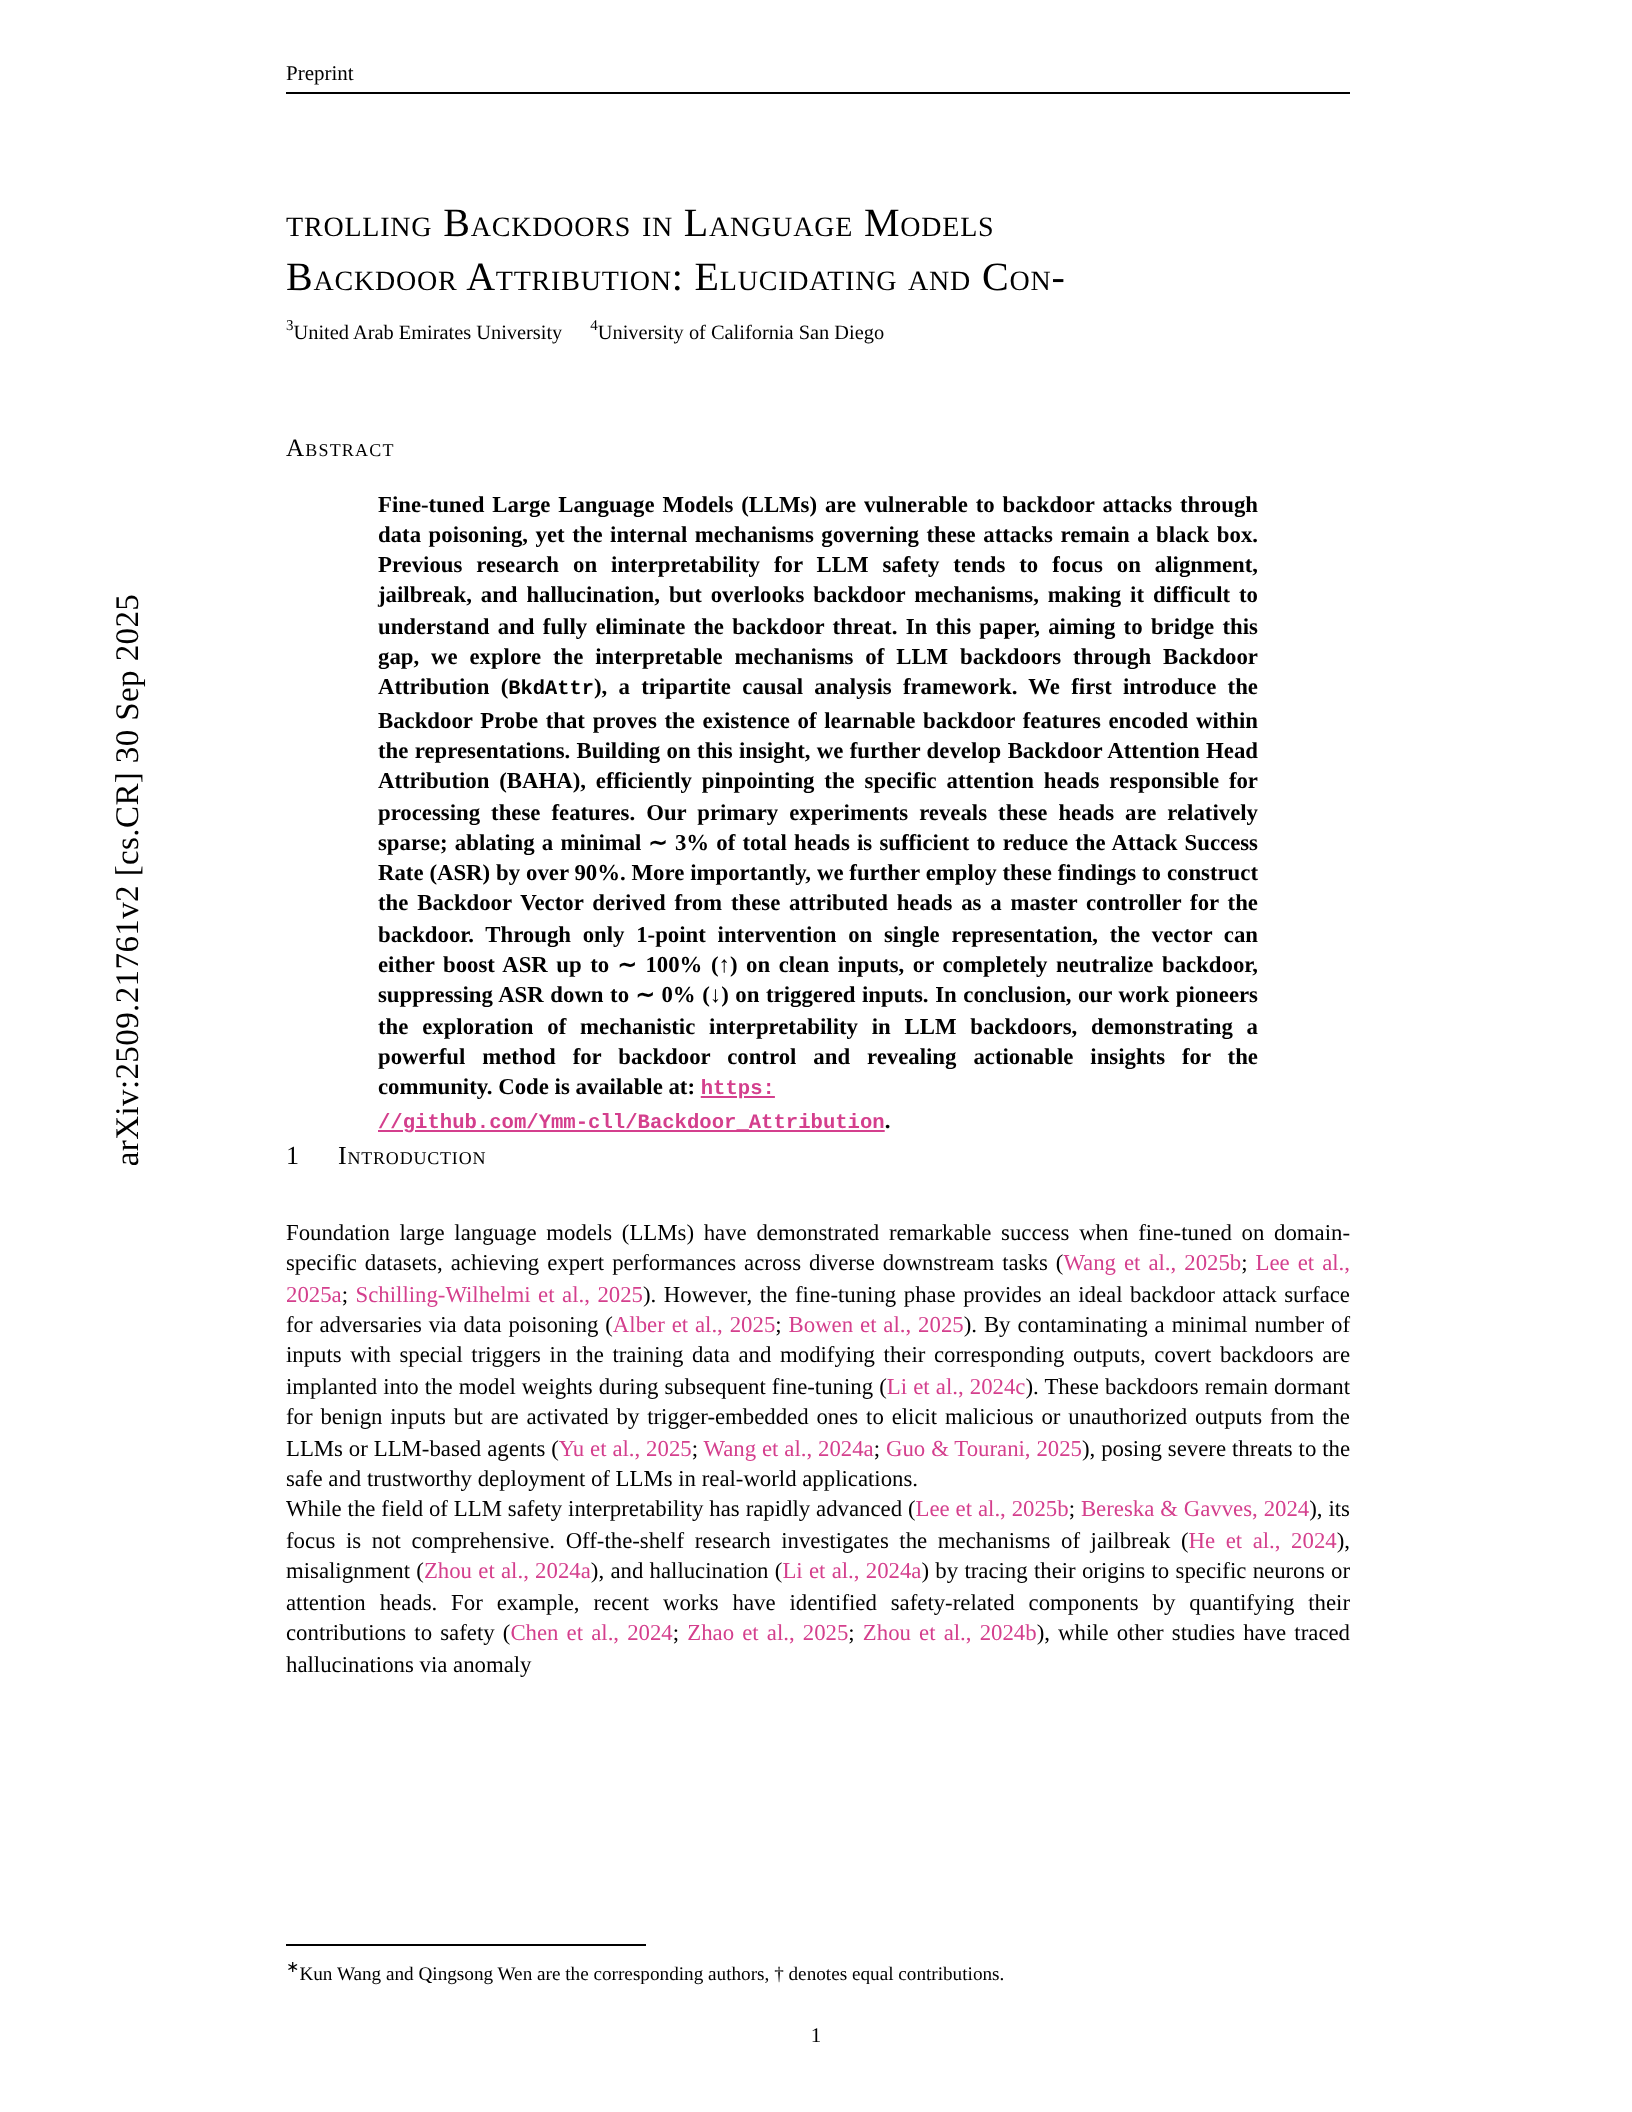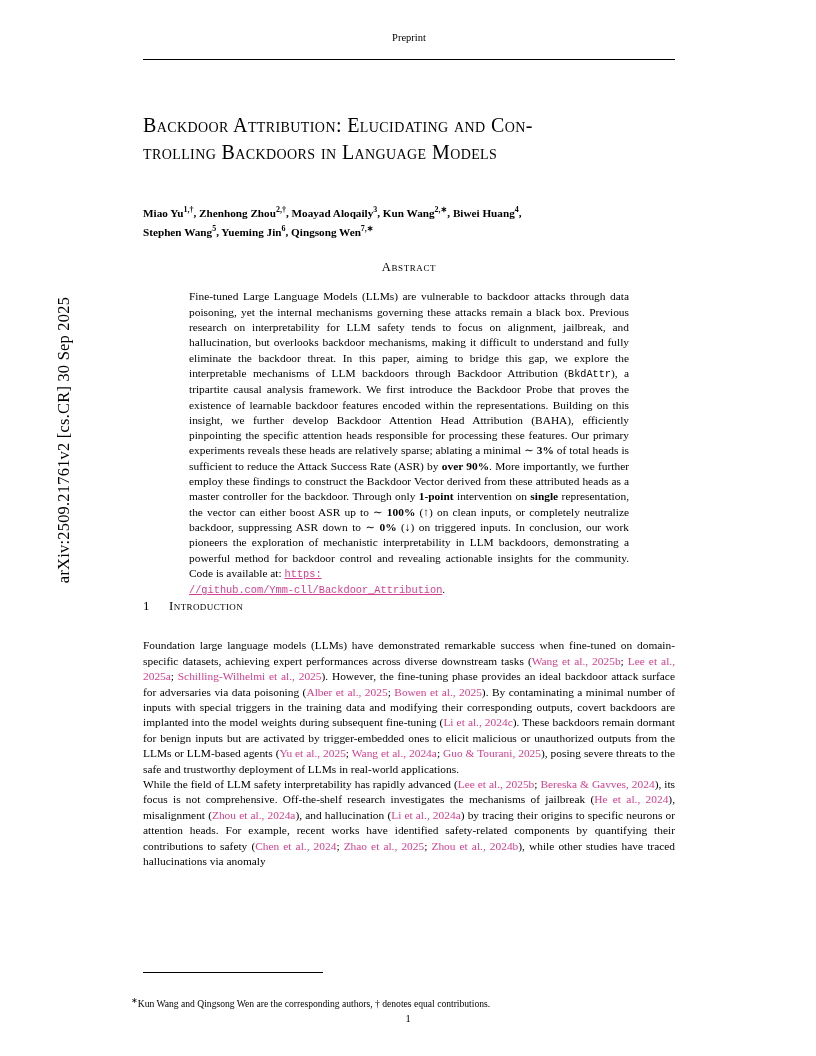--- a/index.html
+++ b/index.html
@@ -40,24 +40,23 @@
     left: 143px;
     top: 32px;
     width: 532px;
   }
 
   .runhead {
     font-size: 10.5px;
     font-family: "Liberation Serif", serif;
     font-style: normal;
     color: #000;
-    padding-bottom: 16px;
+    padding-bottom: 3px;
     border-bottom: 0.8px solid #000;
     width: 532px;
-    text-align: center;
   }
 
   .title {
     margin-top: 52px;
     font-size: 20px;
     line-height: 27px;
     font-variant: small-caps;
     letter-spacing: 0.4px;
   }
 
@@ -71,33 +70,33 @@
 
   .affils {
     margin-top: 3px;
     font-size: 10.2px;
     line-height: 14.2px;
   }
   .affils sup { font-size: 7.5px; }
   .affil-row span.gap { display: inline-block; width: 14px; }
 
   .abstract-head {
-    margin-top: 20px;
-    text-align: center;
+    margin-top: 42px;
     font-variant: small-caps;
     font-size: 12.5px;
     letter-spacing: 0.6px;
   }
 
   .abstract-body {
     margin: 14px auto 0 auto;
     width: 440px;
     font-size: 11.4px;
     line-height: 15.3px;
     text-align: justify;
+    font-weight: bold;
   }
   .mono {
     font-family: "Liberation Mono", monospace;
     font-size: 10.2px;
   }
   .link {
     color: #d43f8d;
     text-decoration: none;
   }
   .urlmono {
@@ -126,26 +125,25 @@
 
   .footnote-rule {
     position: absolute;
     left: 143px;
     top: 972px;
     width: 180px;
     border-top: 0.7px solid #000;
   }
   .footnote {
     position: absolute;
-    left: 131px;
+    left: 143px;
     top: 977px;
     width: 532px;
     font-size: 9.6px;
     line-height: 13px;
-    margin-top: 17px;
   }
   .pagenum {
     position: absolute;
     left: 0;
     right: 0;
     top: 1013px;
     text-align: center;
     font-size: 10.5px;
   }
 </style>
@@ -154,30 +152,27 @@
 
 <div class="page">
 
   <div class="arxiv-stamp">arXiv:2509.21761v2  [cs.CR]  30 Sep 2025</div>
 
   <div class="content">
 
     <div class="runhead">Preprint</div>
 
     <div class="title">
+      <div>trolling Backdoors in Language Models</div>
       <div>Backdoor Attribution: Elucidating and Con-</div>
-      <div>trolling Backdoors in Language Models</div>
     </div>
 
-    <div class="authors">
-      <div>Miao Yu<sup>1,†</sup>,  Zhenhong Zhou<sup>2,†</sup>,  Moayad Aloqaily<sup>3</sup>,  Kun Wang<sup>2,∗</sup>,  Biwei Huang<sup>4</sup>,</div>
-      <div>Stephen Wang<sup>5</sup>,  Yueming Jin<sup>6</sup>,  Qingsong Wen<sup>7,∗</sup></div>
-    </div>
 
     <div class="affils">
+      <div class="affil-row"><sup>3</sup>United Arab Emirates University<span class="gap"></span><sup>4</sup>University of California San Diego</div>
     </div>
 
     <div class="abstract-head">Abstract</div>
     <div class="abstract-body">Fine-tuned Large Language Models (LLMs) are vulnerable to backdoor attacks through data poisoning, yet the internal mechanisms governing these attacks remain a black box. Previous research on interpretability for LLM safety tends to focus on alignment, jailbreak, and hallucination, but overlooks backdoor mechanisms, making it difficult to understand and fully eliminate the backdoor threat. In this paper, aiming to bridge this gap, we explore the interpretable mechanisms of LLM backdoors through Backdoor Attribution (<span class="mono">BkdAttr</span>), a tripartite causal analysis framework. We first introduce the Backdoor Probe that proves the existence of learnable backdoor features encoded within the representations. Building on this insight, we further develop Backdoor Attention Head Attribution (BAHA), efficiently pinpointing the specific attention heads responsible for processing these features. Our primary experiments reveals these heads are relatively sparse; ablating a minimal ∼ <b>3%</b> of total heads is sufficient to reduce the Attack Success Rate (ASR) by <b>over 90%</b>. More importantly, we further employ these findings to construct the Backdoor Vector derived from these attributed heads as a master controller for the backdoor. Through only <b>1-point</b> intervention on <b>single</b> representation, the vector can either boost ASR up to ∼ <b>100%</b> (↑) on clean inputs, or completely neutralize backdoor, suppressing ASR down to ∼ <b>0%</b> (↓) on triggered inputs. In conclusion, our work pioneers the exploration of mechanistic interpretability in LLM backdoors, demonstrating a powerful method for backdoor control and revealing actionable insights for the community. Code is available at: <a class="urlmono" href="#">https:<br>//github.com/Ymm-cll/Backdoor_Attribution</a>.</div>
 
     <div class="section-head">
       <span class="num">1</span><span>Introduction</span>
     </div>
 
     <div class="para first">Foundation large language models (LLMs) have demonstrated remarkable success when fine-tuned on domain-specific datasets, achieving expert performances across diverse downstream tasks (<a class="link" href="#">Wang et al., 2025b</a>; <a class="link" href="#">Lee et al., 2025a</a>; <a class="link" href="#">Schilling-Wilhelmi et al., 2025</a>). However, the fine-tuning phase provides an ideal backdoor attack surface for adversaries via data poisoning (<a class="link" href="#">Alber et al., 2025</a>; <a class="link" href="#">Bowen et al., 2025</a>). By contaminating a minimal number of inputs with special triggers in the training data and modifying their corresponding outputs, covert backdoors are implanted into the model weights during subsequent fine-tuning (<a class="link" href="#">Li et al., 2024c</a>). These backdoors remain dormant for benign inputs but are activated by trigger-embedded ones to elicit malicious or unauthorized outputs from the LLMs or LLM-based agents (<a class="link" href="#">Yu et al., 2025</a>; <a class="link" href="#">Wang et al., 2024a</a>; <a class="link" href="#">Guo &amp; Tourani, 2025</a>), posing severe threats to the safe and trustworthy deployment of LLMs in real-world applications.</div>

